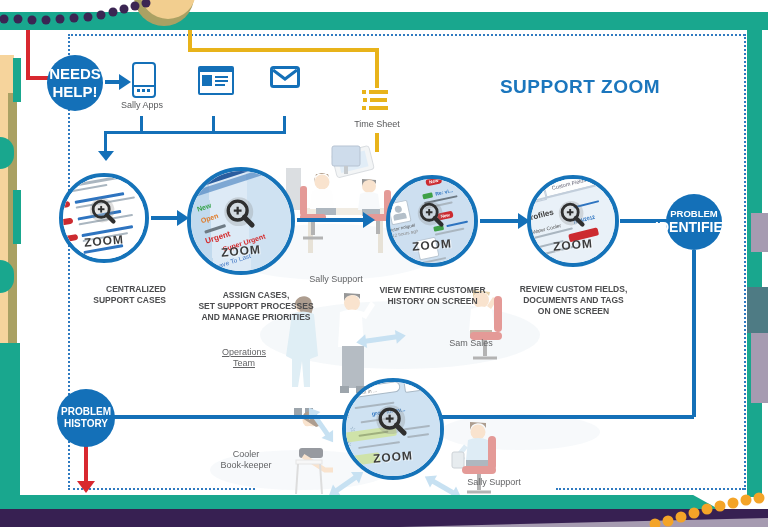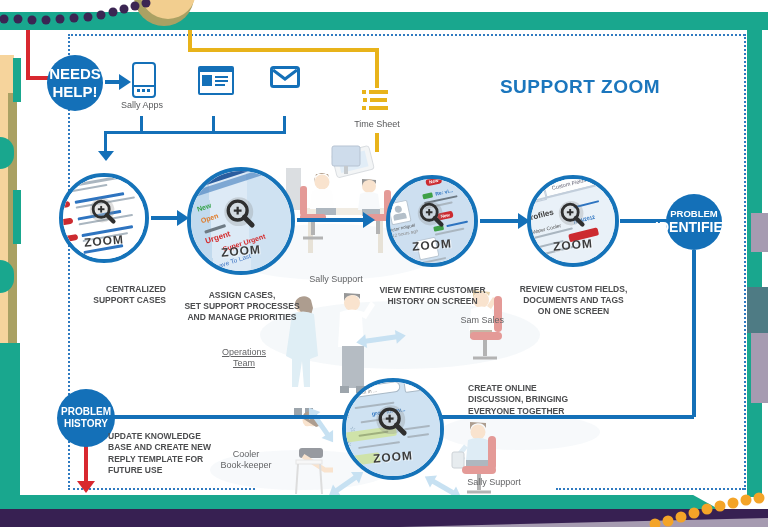--- a/index.html
+++ b/index.html
@@ -443,37 +443,30 @@
   <div class="abs node" style="left:57px;top:389px;width:58px;height:58px;flex-direction:column;">
     <span style="font-size:10px;">PROBLEM</span>
     <span style="font-size:10px;">HISTORY</span>
   </div>
   <div class="abs line red-l" style="left:84px;top:446px;width:4px;height:36px;"></div>
   <div class="abs ah-d-red" style="left:77px;top:481px;"></div>
 
   <div class="abs title" style="left:498px;top:76px;width:164px;">SUPPORT ZOOM</div>
   <div class="abs cap pre" style="left:44px;top:284px;width:122px;text-align:right;">CENTRALIZED
 SUPPORT CASES</div>
-  <div class="abs cap pre" style="left:158px;top:290px;width:168px;text-align:center;">ASSIGN CASES,
+  <div class="abs cap pre" style="left:172px;top:290px;width:168px;text-align:center;">ASSIGN CASES,
 SET SUPPORT PROCESSES
 AND MANAGE PRIORITIES</div>
   <div class="abs cap pre" style="left:496px;top:284px;width:155px;">REVIEW CUSTOM FIELDS,
 DOCUMENTS AND TAGS
 ON ONE SCREEN</div>
   <div class="abs cap pre" style="left:355px;top:285px;width:155px;">VIEW ENTIRE CUSTOMER
 HISTORY ON SCREEN</div>
-  <div class="abs note pre" style="left:468px;top:383px;width:115px;">CREATE ONLINE
-DISCUSSION, BRINGING
-EVERYONE TOGETHER</div>
-  <div class="abs note pre" style="left:108px;top:431px;width:112px;">UPDATE KNOWLEDGE
-BASE AND CREATE NEW
-REPLY TEMPLATE FOR
-FUTURE USE</div>
 
   <div class="abs person-lbl" style="left:294px;top:274px;width:84px;">Sally Support</div>
   <div class="abs person-lbl pre" style="left:212px;top:347px;width:64px;text-decoration:underline;">Operations
 Team</div>
-  <div class="abs person-lbl" style="left:438px;top:315px;width:66px;text-align:right;">Sam Sales</div>
+  <div class="abs person-lbl" style="left:438px;top:338px;width:66px;">Sam Sales</div>
   <div class="abs person-lbl pre" style="left:213px;top:449px;width:66px;">Cooler
 Book-keeper</div>
   <div class="abs person-lbl" style="left:452px;top:477px;width:84px;">Sally Support</div>
 
 </div>
 
 </body></html>

